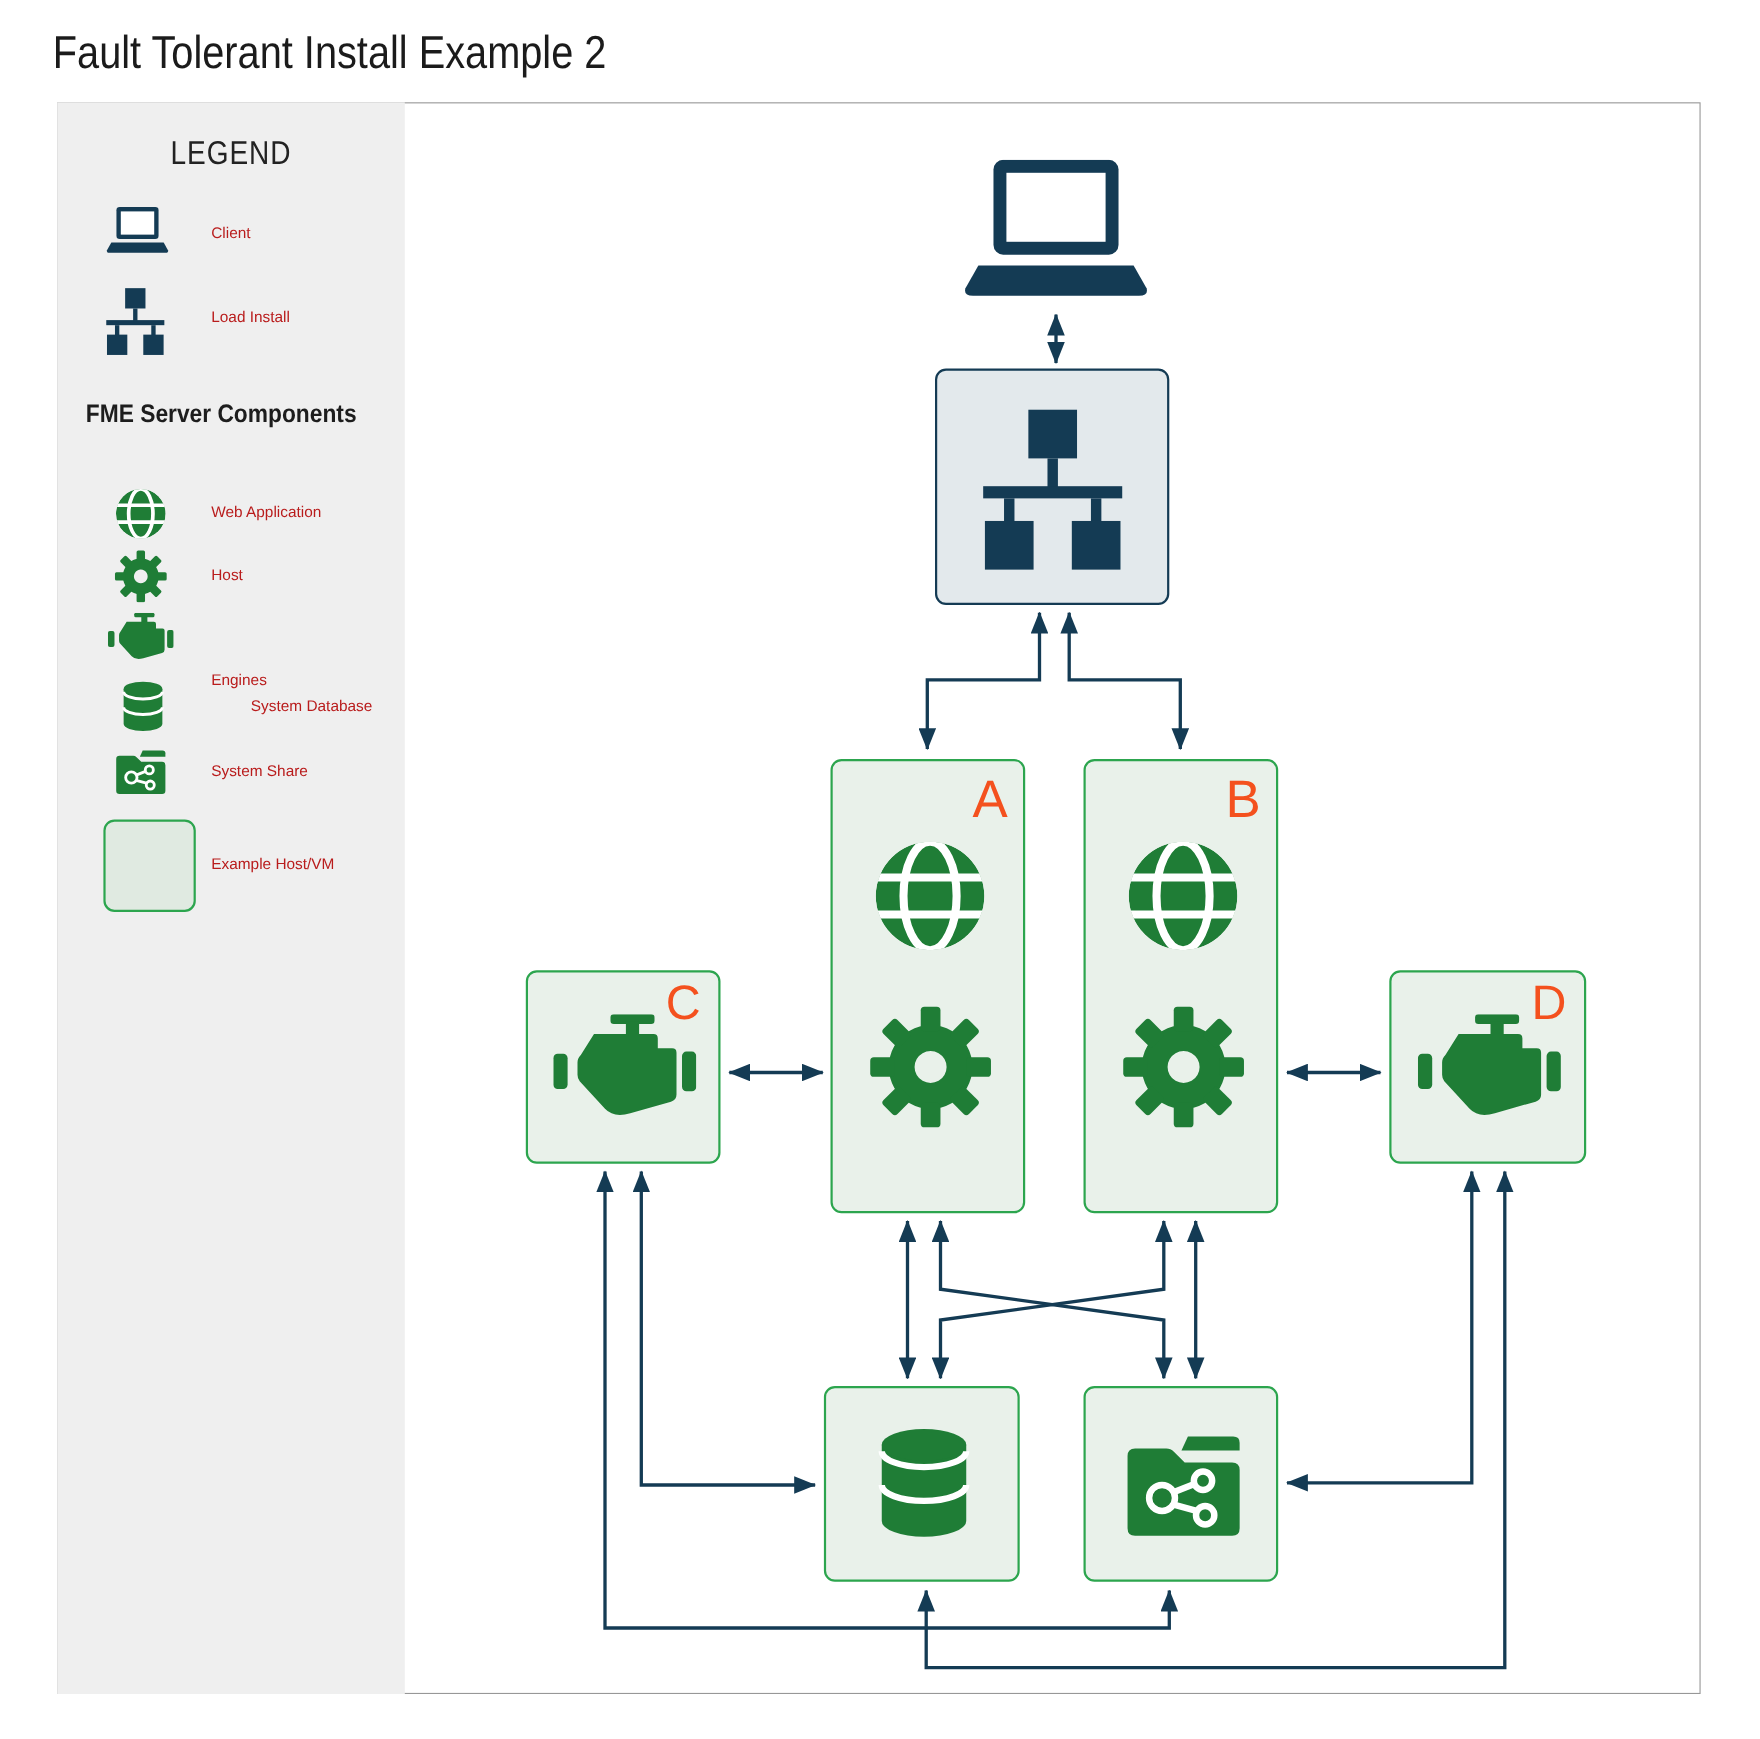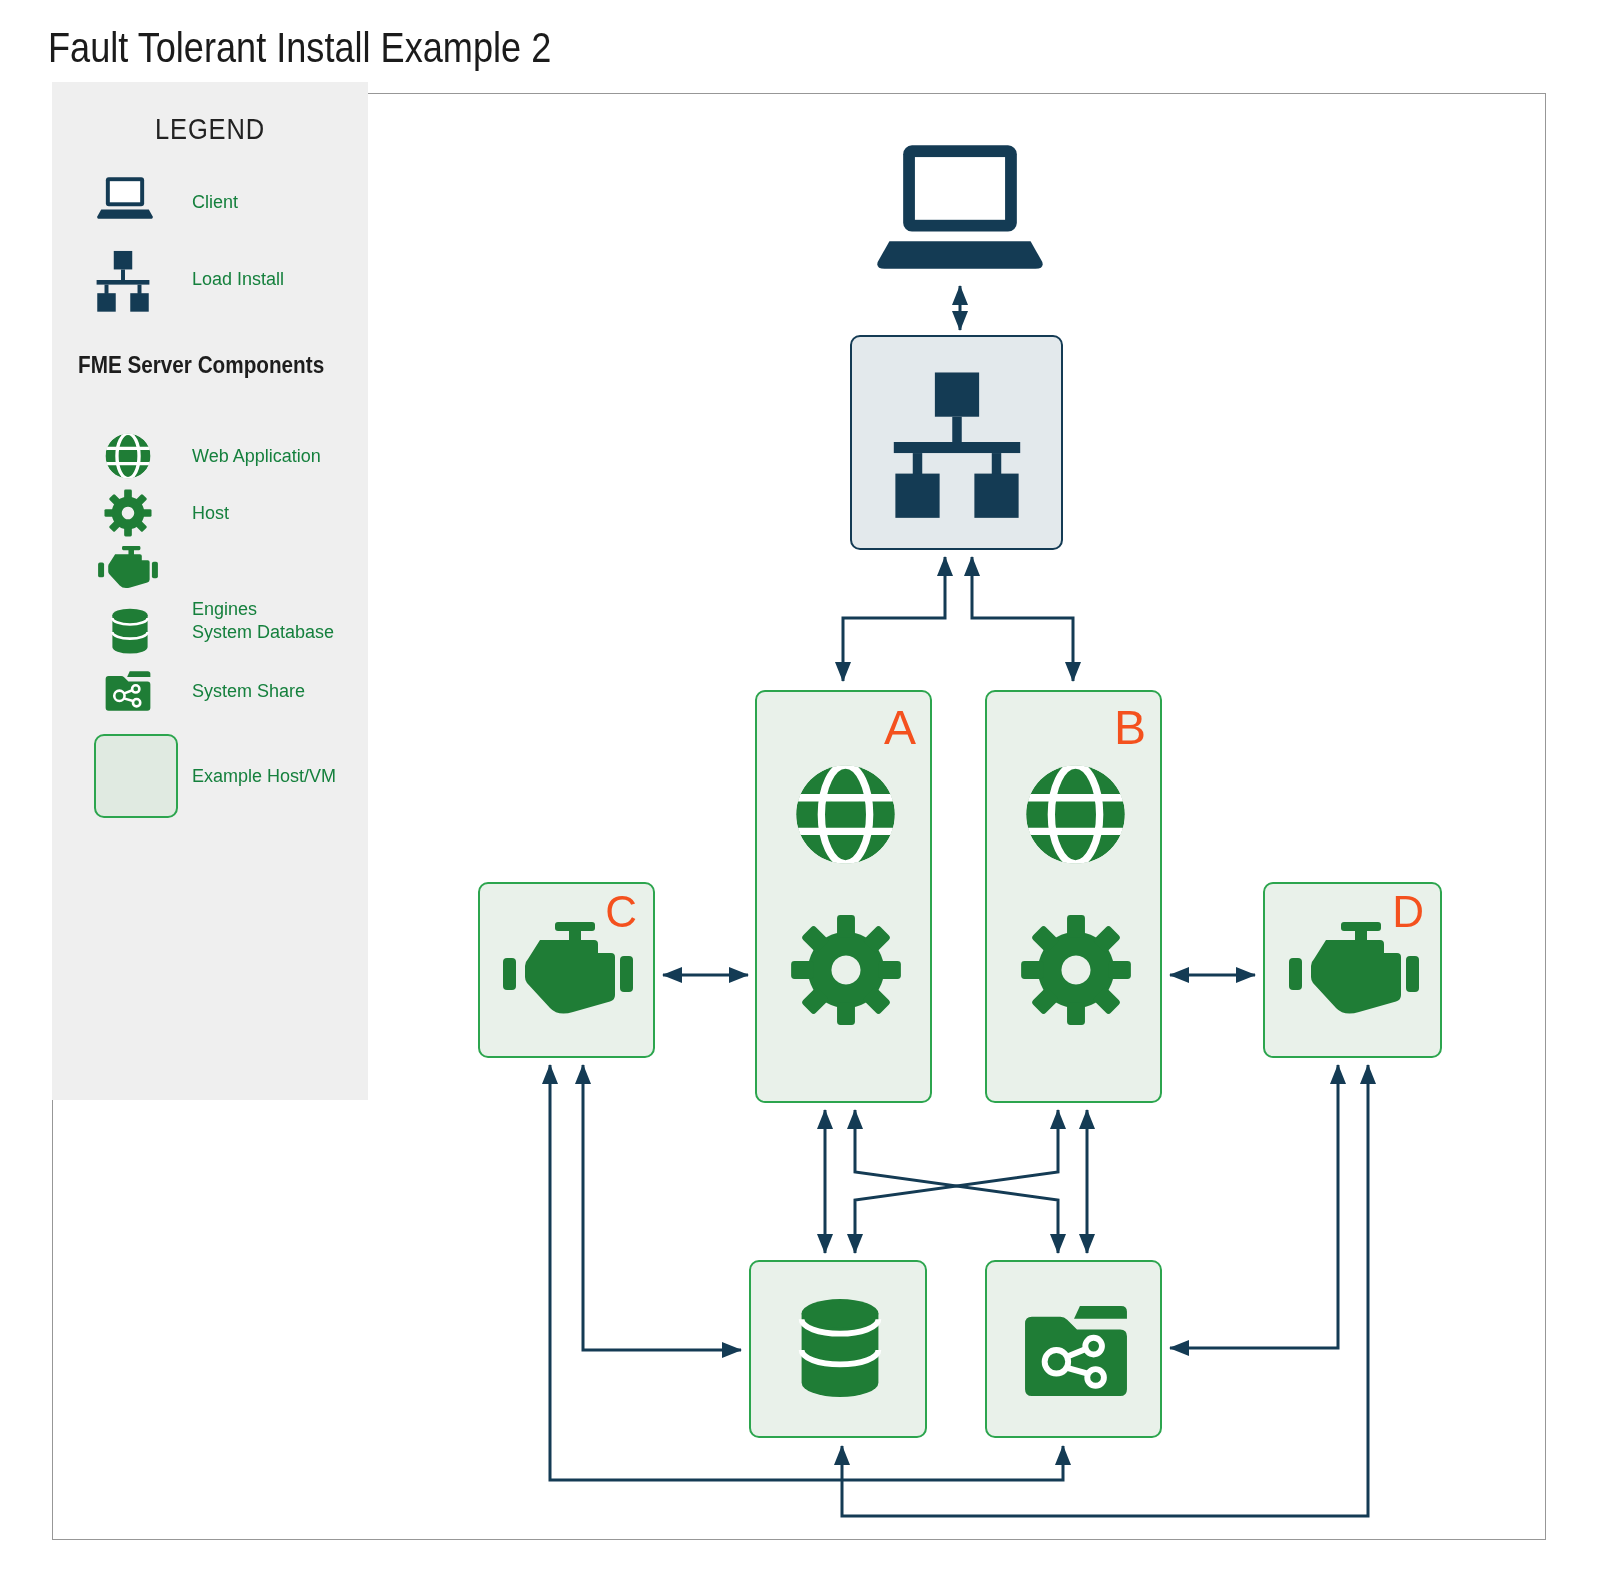--- a/index.html
+++ b/index.html
@@ -6,27 +6,27 @@
     --navy:#143B54; --green:#1F7D36; --green-border:#2CA54E;
     --host-fill:#E9F1EA; --lb-fill:#E3E9EC; --orange:#F4511E; --legend-bg:#EFEFEF;
   }
   *{box-sizing:border-box;}
   body{margin:0;background:#fff;font-family:"Liberation Sans",sans-serif;}
   .stage{position:relative;width:1600px;height:1581px;background:#fff;overflow:hidden;}
   .page-title{position:absolute;left:48px;top:24px;margin:0;font-size:42px;font-weight:500;
     color:#1b1b1b;transform:scaleX(.86);transform-origin:left;white-space:nowrap;letter-spacing:0;}
   .frame{position:absolute;left:52px;top:93px;width:1494px;height:1447px;border:1.5px solid #979797;background:#fff;}
   
-  .legend{position:absolute;left:52px;top:82px;width:316px;height:1018px;background:var(--legend-bg);}
+  .legend{position:absolute;left:52px;top:93px;width:316px;height:1447px;background:var(--legend-bg);}
   .legend-heading{position:absolute;top:30px;left:0;width:100%;margin:0;text-align:center;
     font-size:30px;font-weight:400;color:#222;transform:scaleX(.85);letter-spacing:1px;}
   .components-heading{position:absolute;left:26px;top:270px;margin:0;font-size:23px;font-weight:bold;
     color:#1d1d1d;transform:scaleX(.9);transform-origin:left;white-space:nowrap;}
   .lg-icon{position:absolute;}
-  .lg-label{position:absolute;left:140px;font-size:18px;color:#15803d;white-space:nowrap;}
+  .lg-label{position:absolute;left:140px;font-size:14px;color:#b91c1c;white-space:nowrap;}
   .lg-hostbox{position:absolute;left:42px;top:652px;width:84px;height:84px;background:#E0EAE1;
     border:2.5px solid var(--green-border);border-radius:10px;}
   
   .node{position:absolute;}
   .host{position:absolute;background:var(--host-fill);border:2.5px solid var(--green-border);border-radius:10px;}
   .lb-box{position:absolute;background:var(--lb-fill);border:2.5px solid var(--navy);border-radius:10px;}
   .host-letter{position:absolute;color:var(--orange);font-size:48px;line-height:1;font-weight:500;}
   .icon{display:block;position:absolute;}
   .navy{color:var(--navy);}
   .green{color:var(--green);}
@@ -147,21 +147,21 @@
     <span class="lg-label" style="top:421px;">Host</span>
 
     <svg class="lg-icon green" style="left:46px;top:464px;width:60px;height:46px;">
         <use href="#sym-engine"></use>
       </svg>
     <span class="lg-label" style="top:477px;margin-top:40px;">Engines</span>
 
     <svg class="lg-icon green" style="left:56px;top:525px;width:44px;height:50px;">
         <use href="#sym-db"></use>
       </svg>
-    <span class="lg-label" style="top:540px;">System Database</span>
+    <span class="lg-label" style="top:540px;margin-left:36px;">System Database</span>
 
     <svg class="lg-icon green" style="left:50px;top:588px;width:52px;height:43px;">
         <use href="#sym-share"></use>
       </svg>
     <span class="lg-label" style="top:599px;text-align:center;">System Share</span>
 
     <div class="lg-hostbox"></div>
     <span class="lg-label" style="top:684px;">Example Host/VM</span>
   </aside>
 

